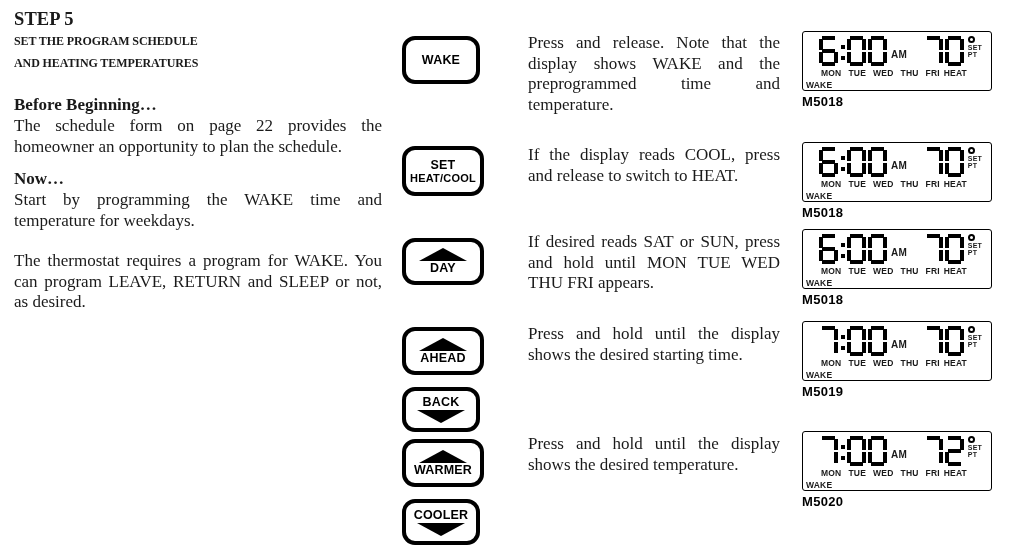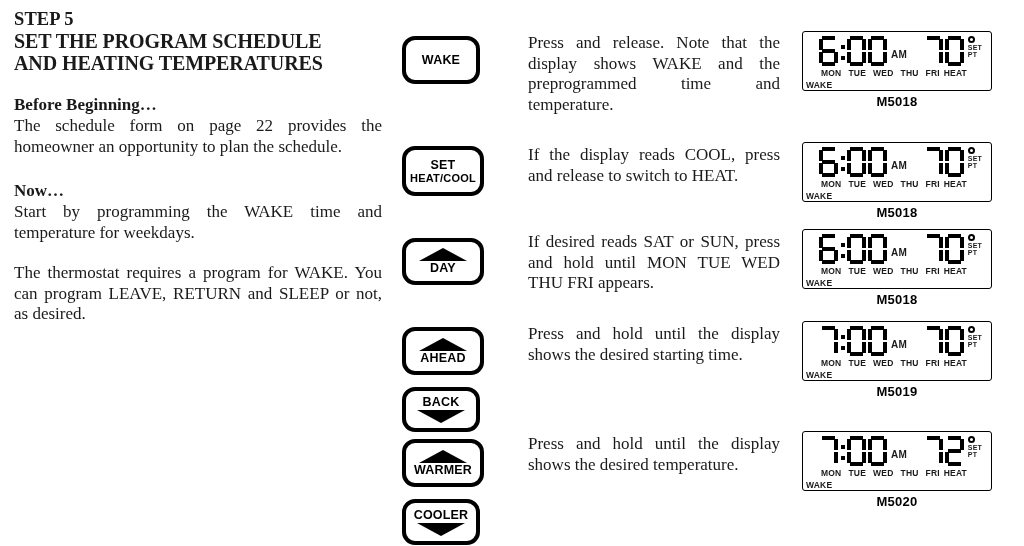--- a/index.html
+++ b/index.html
@@ -27,38 +27,38 @@
     width: 368px;
   }
   .step-label {
     font-weight: bold;
     font-size: 18.5px;
     line-height: 22px;
     letter-spacing: 0.1px;
   }
   .step-title {
     font-weight: bold;
-    font-size: 20px;
+    font-size: 12px;
     line-height: 22px;
     letter-spacing: -0.1px;
   }
   .sub-head {
     font-weight: bold;
     font-size: 17px;
     line-height: 20px;
     margin-top: 21px;
   }
   .body-par {
     font-size: 17px;
     line-height: 20.5px;
     text-align: justify;
     margin-top: 1px;
   }
   .body-par.spaced { margin-top: 20px; }
-  .sub-head.tight { margin-top: 24px; }
+  .sub-head.tight { margin-top: 12px; }
 
   
   .btn-col {
     position: absolute;
     left: 398px;
     top: 0;
     width: 96px;
     height: 546px;
   }
   .btn {
@@ -243,21 +243,21 @@
     top: 48px;
     font-size: 8.5px;
     font-weight: bold;
     letter-spacing: 0.2px;
   }
   .m-num {
     position: absolute;
     right: 0;
     top: 63px;
     width: 190px;
-    text-align: center;
+    text-align: left;
     font-family: "Liberation Sans", sans-serif;
     font-size: 13px;
     font-weight: bold;
     letter-spacing: 0.3px;
     color: #000;
   }
 </style>
 </head>
 <body>
 

